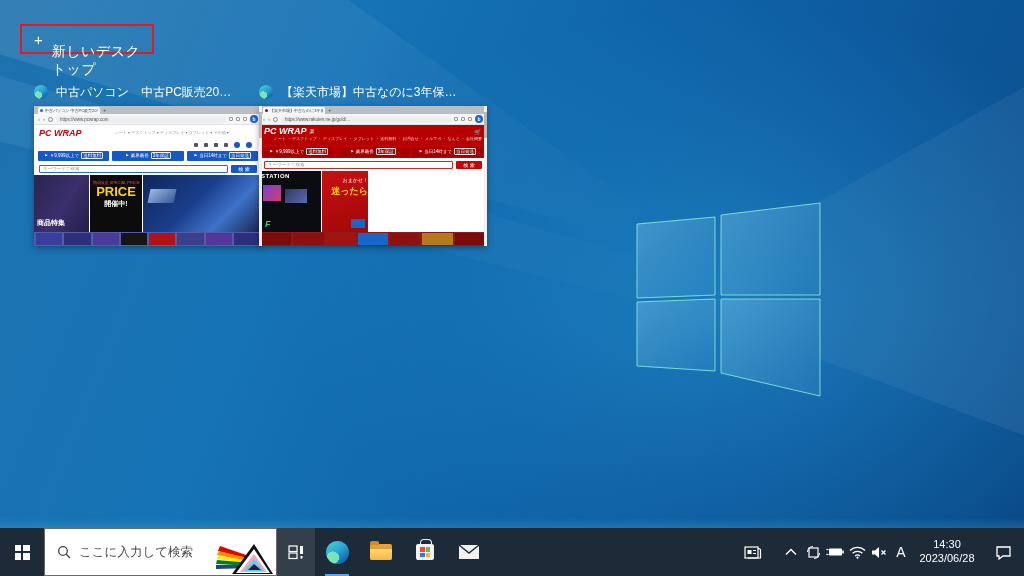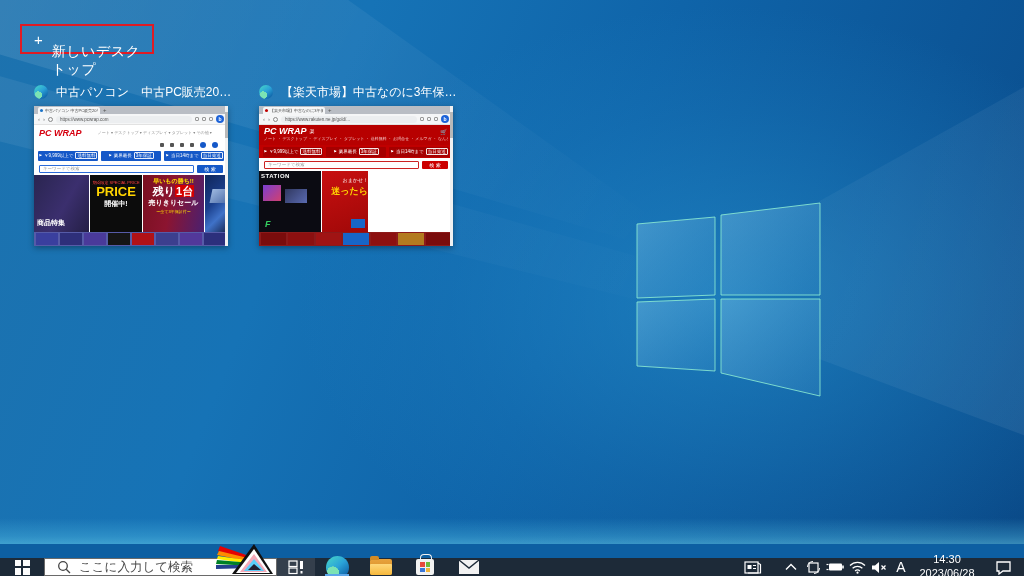--- a/index.html
+++ b/index.html
@@ -33,21 +33,21 @@
   .nd-label { font-size:14px; letter-spacing:.5px;margin-top:44px; }
 
   
   .thumbs { position:absolute; left:34px; top:84px; display:flex; gap:17px; z-index:4; }
   .thumb { width:208px; }
   .thumb-header { display:flex; align-items:center; gap:8px; height:16px; margin-bottom:6px; color:#fff; }
   .edge-badge { width:14px; height:14px; border-radius:50%; flex:0 0 14px;
     background: radial-gradient(circle at 30% 72%, #7be3b4 0 26%, rgba(0,0,0,0) 27%),
                 linear-gradient(140deg,#45d3c9 5%,#2ba3d8 48%,#0a57a0 95%); }
   .thumb-title { font-size:12px; white-space:nowrap; overflow:hidden; text-overflow:ellipsis; }
-  .snapshot { position:relative; width:194px; height:140px; background:#fff; overflow:hidden;
+  .snapshot { position:relative; width:228px; height:140px; background:#fff; overflow:hidden;
     box-shadow:0 2px 6px rgba(0,0,0,.35); font-size:5px; }
   .scrollbar { position:absolute; top:0; right:0; width:3px; bottom:0; background:#f1f1f1; z-index:6; }
   .scroll-thumb { position:absolute; top:6px; left:0; width:3px; height:26px; background:#b9b9b9; }
 
   
   .tabstrip { height:8px; background:#b9bdc4; display:flex; align-items:flex-end; padding-left:4px; }
   .tab { background:#f5f6f7; height:7px; width:62px; border-radius:2px 2px 0 0;
     display:flex; align-items:center; gap:2px; padding:0 2px; overflow:hidden; }
   .tab-fav { width:3px; height:3px; border-radius:50%; background:#1a73c8; flex:0 0 3px; }
   .tab-text { font-size:4px; color:#444; white-space:nowrap; overflow:hidden; }
@@ -122,21 +122,21 @@
   .p2c { width:46px; background:linear-gradient(160deg,#c81010 0%,#a00808 100%); text-align:right; }
   .p2c .l1 { font-size:5px; margin-top:6px; color:#fff; }
   .p2c .l2 { font-size:9px; font-weight:bold; color:#ffd400; margin-top:2px; }
   .p2c .blk { position:absolute; right:3px; bottom:4px; width:14px; height:9px; background:#1766c8; }
 
   .strip { height:14px; display:flex; gap:2px; padding:1px 2px; align-items:stretch; }
   .strip-blue { background:#565ba8; } .strip-red { background:#8c1a1a; }
   .strip-tile { flex:1; }
 
   
-  .taskbar { position:absolute; left:0; right:0; bottom:0; height:18px; background:#1d2a38;
+  .taskbar { position:absolute; left:0; right:0; bottom:0; height:48px; background:#1d2a38;
     display:flex; align-items:stretch; z-index:10; }
   .tb-btn { display:flex; align-items:center; justify-content:center; }
   .start-btn { width:44px; }
   .win-flag { width:15px; height:15px; display:grid; grid-template-columns:1fr 1fr; gap:1.5px; }
   .win-flag span { background:#fdfdfd; }
   .search-box { position:relative; width:233px; background:#fff; border:1px solid #6a6a6a;
     display:flex; align-items:center; gap:8px; padding-left:12px; }
   .search-box .mag { flex:0 0 auto; }
   .search-placeholder { color:#4a4a4a; font-size:12.5px; white-space:nowrap; }
   .prism { position:absolute; right:2px; bottom:0; }
@@ -259,26 +259,20 @@
         </div>
         <div class="promos promos1">
           <div class="promo p1a">
             <span class="cap">商品特集</span>
           </div>
           <div class="promo p1b">
             <div class="tag">期間限定 SPECIAL PRICE</div>
             <div class="big">PRICE</div>
             <div class="sub">開催中!</div>
           </div>
-          <div class="promo p1c">
-            <div class="top">早いもの勝ち!!</div>
-            <div class="big"><span>残り</span><span class="one">1台</span></div>
-            <div class="sub">売りきりセール</div>
-            <div class="note">〜全て3年保証付〜</div>
-          </div>
           <div class="promo p1d">
             <span class="lap"></span>
           </div>
         </div>
         <div class="strip strip-blue">
             <div class="strip-tile" style="background: rgb(58, 63, 158);"></div>
             <div class="strip-tile" style="background: rgb(46, 47, 122);"></div>
             <div class="strip-tile" style="background: rgb(74, 58, 154);"></div>
             <div class="strip-tile" style="background: rgb(21, 21, 21);"></div>
             <div class="strip-tile" style="background: rgb(176, 18, 23);"></div>

